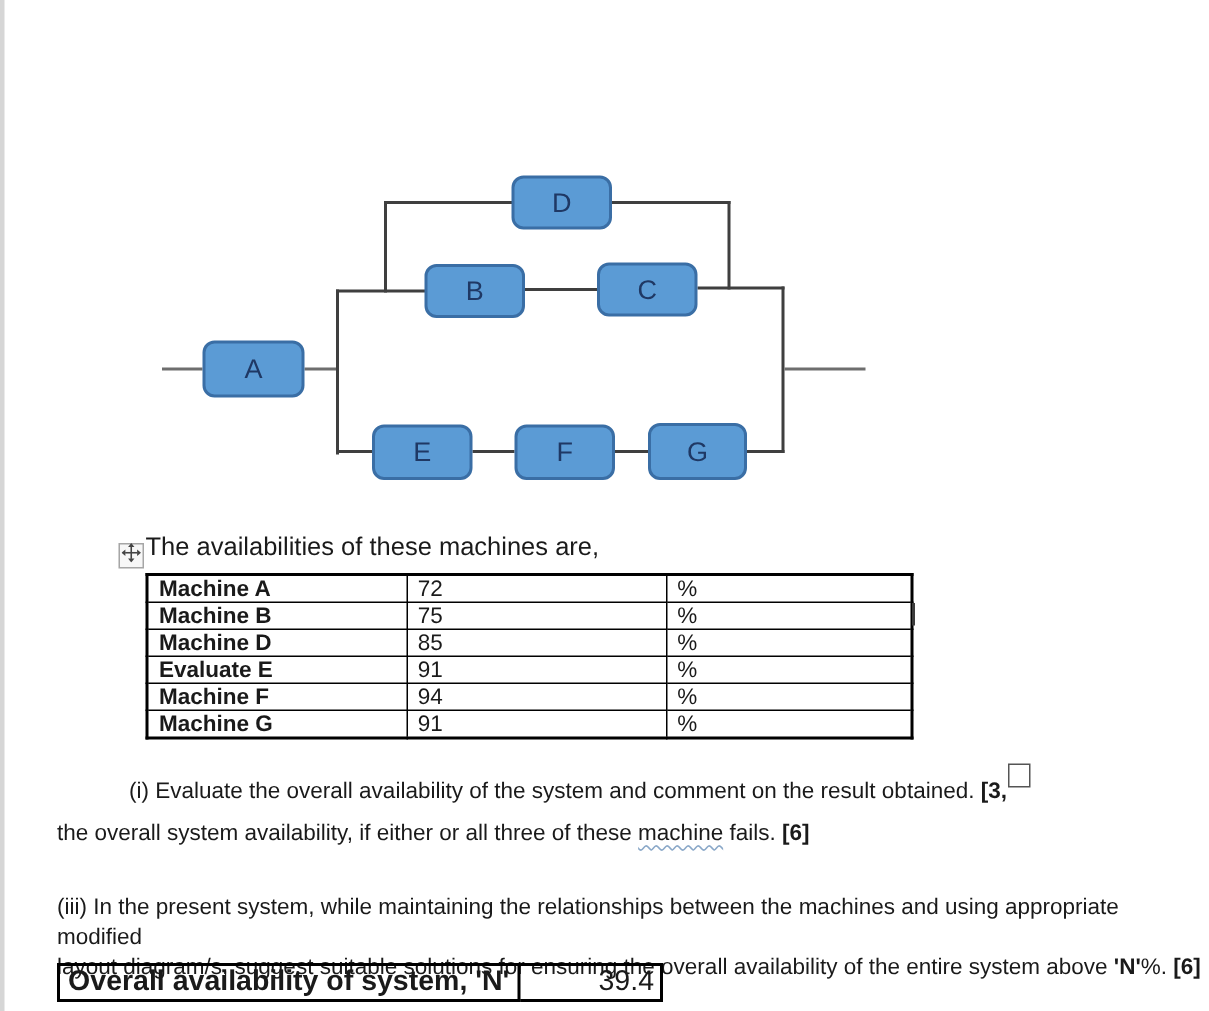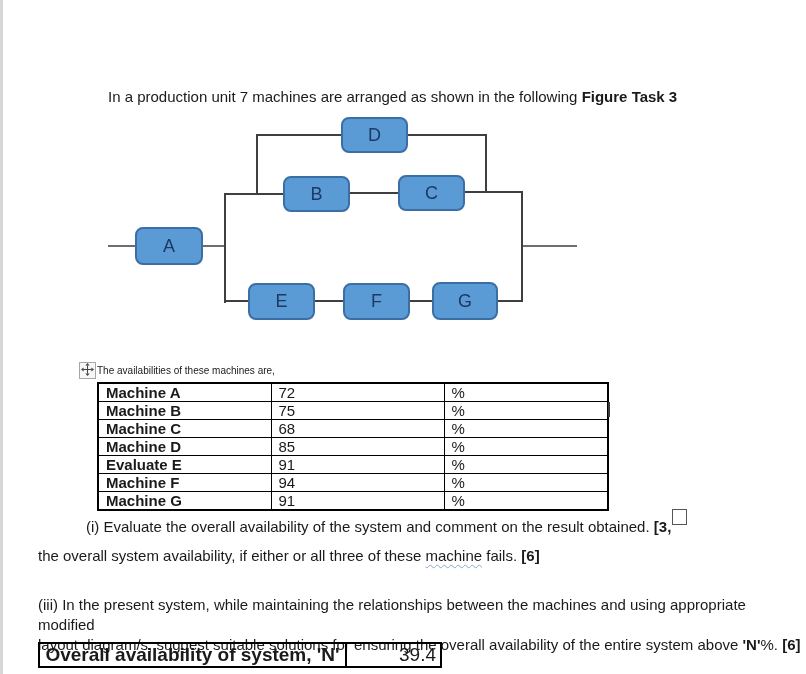--- a/index.html
+++ b/index.html
@@ -39,21 +39,21 @@
   .l-right-vert{left:521px;top:191px;width:2px;height:111px;}
   .l-bottom-left{left:224px;top:300px;width:25px;height:2px;}
   .l-ef{left:315px;top:300px;width:28px;height:2px;}
   .l-fg{left:410px;top:300px;width:22px;height:2px;}
   .l-g-right{left:498px;top:300px;width:25px;height:2px;}
   .l-out{left:523px;top:245px;width:54px;height:2px;}
 
   
   .move-handle{position:absolute;left:79px;top:362px;width:17px;height:17px;background:#f7f7f7;
                border:1px solid #a6a6a6;display:flex;align-items:center;justify-content:center;box-sizing:border-box;}
-  .caption{position:absolute;left:97px;top:365px;font-size:10px;}
+  .caption{position:absolute;left:97px;top:355px;font-size:17px;}
 
   
   .avail-table{position:absolute;left:97px;top:382px;border-collapse:collapse;table-layout:fixed;}
   .avail-table td{border:1px solid #000;font-size:15px;height:17px;padding:0 7px;box-sizing:border-box;
                   overflow:hidden;white-space:nowrap;}
   .avail-table{border:2px solid #000;}
   .avail-table td.c-machine{width:173px;font-weight:700;}
   .avail-table td.c-value{width:173px;text-align:left;}
   .avail-table td.c-unit{width:164px;text-align:left;}
   .caret{position:absolute;left:608px;top:402px;width:2px;height:15px;background:#3c3c3c;}
@@ -74,21 +74,20 @@
   .summary-table td{border:2px solid #000;font-size:19px;height:20px;padding:0 4px;box-sizing:border-box;white-space:nowrap;}
   .summary-table td.s-label{width:307px;text-align:center;font-weight:700;}
   .summary-table td.s-value{width:95px;text-align:right;}
 </style>
 </head>
 <body>
 
 <div class="page">
   <div class="edge-strip"></div>
 
-  <div class="title"><span>In a production unit 7 machines are arranged as shown in the following </span><b>Figure Task 3</b></div>
 
   <div>
     <div class="ln gray l-in"></div>
     <div class="ln gray l-a-right"></div>
     <div class="ln l-left-vert"></div>
     <div class="ln l-top-horiz"></div>
     <div class="ln l-d-left-vert"></div>
     <div class="ln l-d-left-horiz"></div>
     <div class="ln l-d-right-horiz"></div>
     <div class="ln l-d-right-vert"></div>
@@ -132,25 +131,20 @@
         <td class="c-machine">Machine A</td>
         <td class="c-value">72</td>
         <td class="c-unit">%</td>
       </tr>
       <tr>
         <td class="c-machine">Machine B</td>
         <td class="c-value">75</td>
         <td class="c-unit">%</td>
       </tr>
       <tr>
-        <td class="c-machine">Machine C</td>
-        <td class="c-value">68</td>
-        <td class="c-unit">%</td>
-      </tr>
-      <tr>
         <td class="c-machine">Machine D</td>
         <td class="c-value">85</td>
         <td class="c-unit">%</td>
       </tr>
       <tr>
         <td class="c-machine">Evaluate E</td>
         <td class="c-value">91</td>
         <td class="c-unit">%</td>
       </tr>
       <tr>

